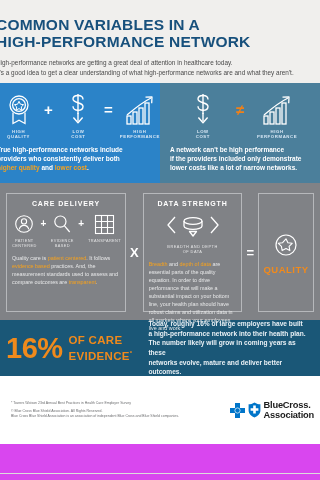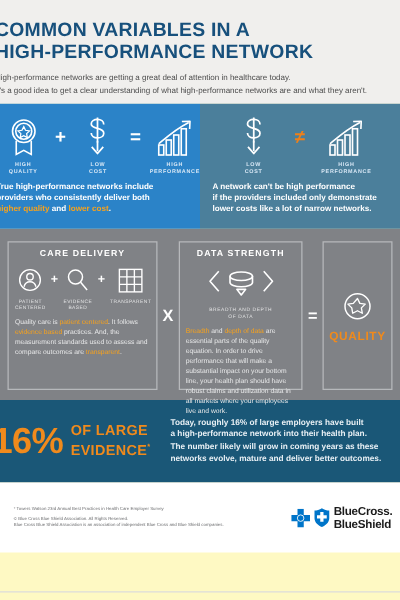--- a/index.html
+++ b/index.html
@@ -3,21 +3,21 @@
 <meta charset="utf-8">
 <style>
   * { margin:0; padding:0; box-sizing:border-box; }
   html,body { width:320px; height:480px; }
   body {
     font-family:"Liberation Sans", sans-serif;
     background:#ffffff;
     overflow:hidden;
     position:relative;
   }
-  .page { width:320px; height:480px; position:relative; background:#fef9c3; }
+  .page { width:320px; height:480px; position:relative; background:#d946ef; }
 
   
   .header { background:#f0efed; padding:16px 8px 6px 0; }
   .title {
     color:#17507c;
     font-weight:bold;
     font-size:15.5px;
     line-height:17px;
     letter-spacing:0.2px;
     padding-left:0px;
@@ -77,29 +77,29 @@
   .care-cell { width:32px; text-align:center; }
   .care-cell .glyph { height:24px; display:flex; align-items:center; justify-content:center; }
   .care-cap { color:#e2e3e4; font-size:3.9px; letter-spacing:0.4px; line-height:5px; margin-top:2px; }
   .gop-inline { color:#ffffff; font-size:10px; font-weight:bold; padding-top:6px; }
   .gbody { color:#e7e8e9; font-size:5.4px; line-height:8px; margin-top:6px; }
   .data-icon-wrap { text-align:center; }
   .data-cap { color:#e2e3e4; font-size:3.9px; letter-spacing:0.5px; line-height:5px; margin-top:2px; }
   .qual-label { color:#f08a1c; font-size:9.5px; font-weight:bold; letter-spacing:0.5px; text-align:center; line-height:11px; margin-top:6px; }
 
   
-  .navy { background:#1a5777; height:66px; display:flex; align-items:center; padding:0 8px 0 0; }
+  .navy { background:#1a5777; height:56px; display:flex; align-items:center; padding:0 8px 0 12px; }
   .stat { display:flex; align-items:center; margin-left:-6px; }
   .stat-num { color:#f08a1c; font-size:29px; font-weight:bold; line-height:29px; letter-spacing:-0.5px; }
   .stat-words { color:#f08a1c; font-size:11.5px; font-weight:bold; line-height:12.5px; letter-spacing:0.3px; margin-left:6px; }
   .sup { font-size:6px; vertical-align:super; }
   .navy-copy { color:#e9f0f5; font-size:6.6px; line-height:9.6px; font-weight:bold; margin-left:16px; }
 
   
-  .footer { background:#ffffff; height:56px; display:flex; align-items:center; justify-content:space-between; padding:0 6px 0 15px; }
+  .footer { background:#ffffff; height:68px; display:flex; align-items:center; justify-content:space-between; padding:0 6px 0 15px; }
   .legal { color:#6d6e70; font-size:3.5px; line-height:5.2px; margin-left:-4px; }
   .legal .sp { margin-top:3px; }
   .logo { display:flex; align-items:center; gap:3px; }
   .logo-cross { position:relative; width:15px; height:15px; }
   .logo-shield { width:13px; height:16px; }
   .logo-text { color:#1b1b1b; font-size:9.3px; font-weight:bold; line-height:10.5px; letter-spacing:-0.2px; }
   .footer-rule { position:absolute; left:0; right:0; bottom:6px; height:1px; background:#dcdcdc; }
 </style>
 </head>
 <body>
@@ -339,21 +339,21 @@
         <div>QUALITY</div>
       </div>
     </div>
 
   </div>
 
   <div class="navy">
     <div class="stat">
       <div class="stat-num">16%</div>
       <div class="stat-words">
-        <div>OF LARGE</div>
+        <div>OF CARE</div>
         <div><span>EVIDENCE</span><span class="sup">*</span></div>
       </div>
     </div>
     <div class="navy-copy">
       <div>Today, roughly 16% of large employers have built</div>
       <div>a high-performance network into their health plan.</div>
       <div>The number likely will grow in coming years as these</div>
       <div>networks evolve, mature and deliver better outcomes.</div>
     </div>
   </div>
@@ -372,19 +372,19 @@
         </svg>
       </div>
       <div class="logo-shield">
         <svg width="13" height="16" viewBox="0 0 13 16">
           <path d="M6.5 0.5C4.6 1.8 2.4 2.3 0.6 2.3v6.2c0 3.6 3.3 6 5.9 7 2.6-1 5.9-3.4 5.9-7V2.3c-1.8 0-4-.5-5.9-1.8z" fill="#0075c9"></path>
           <path d="M5.2 3.6h2.6v2.6h2.6v2.6H7.8v2.6H5.2V8.8H2.6V6.2h2.6z" fill="#ffffff"></path>
         </svg>
       </div>
       <div class="logo-text">
         <div>BlueCross.</div>
-        <div>BlueShield</div>
+        <div>Association</div>
       </div>
     </div>
     <div class="footer-rule"></div>
   </div>
 
 </div>
 
 </body></html>

